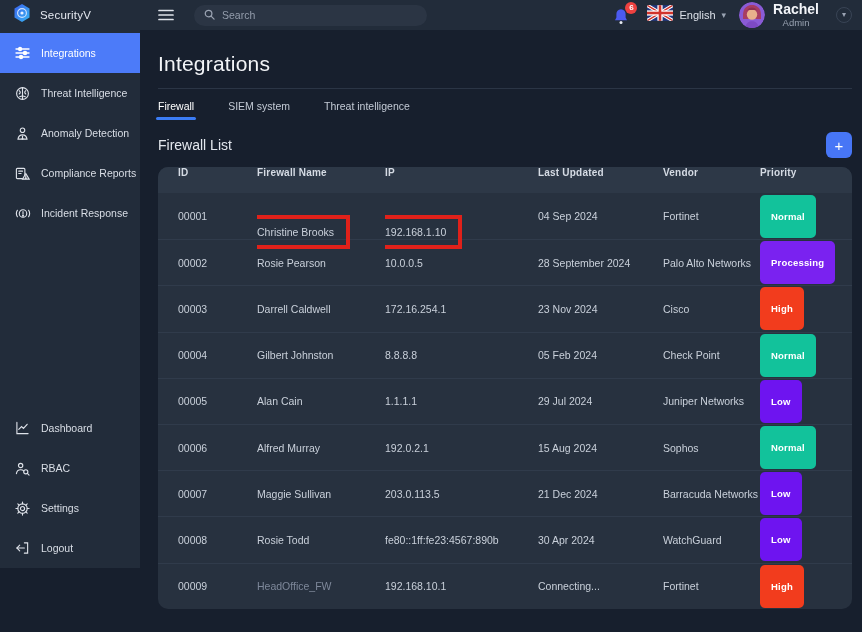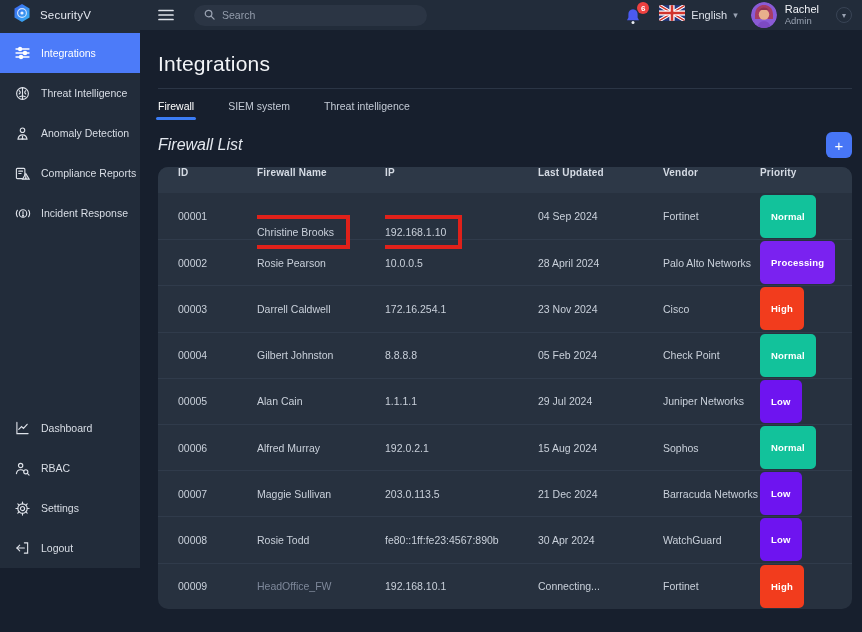--- a/index.html
+++ b/index.html
@@ -21,22 +21,22 @@
   .bell-wrap { position:relative; width:22px; height:22px; display:flex; align-items:flex-end; }
   .bell-badge { position:absolute; top:-2px; right:-3px; min-width:12px; height:12px; border-radius:7px;
     background:#ee4140; color:#fff; font-size:8px; font-weight:bold; display:flex; align-items:center;
     justify-content:center; padding:0 2px; }
   .lang { display:flex; align-items:center; gap:6px; cursor:pointer; }
   .lang-label { color:#dbe0e8; font-size:11px; }
   .chev { color:#9aa3b2; font-size:9px; }
   .userbox { display:flex; align-items:center; gap:8px; }
   .avatar { width:26px; height:26px; border-radius:50%; overflow:hidden; flex:0 0 26px; }
   .user-meta { display:flex; flex-direction:column; line-height:1.15; }
-  .user-name { color:#f2f4f8; font-size:11px; font-weight:normal; }
-  .user-role { color:#98a1b0; font-size:9.5px; }
+  .user-name { color:#f2f4f8; font-size:14px; font-weight:bold; }
+  .user-role { color:#98a1b0; font-size:9.5px;text-align:center; }
   .chev-circle { width:16px; height:16px; border-radius:50%; border:1px solid #394455; color:#9aa3b2;
     font-size:8px; display:flex; align-items:center; justify-content:center; margin-left:4px; cursor:pointer; }
 
   
   .content { flex:1; display:flex; min-height:0; }
   .sidebar { width:140px; flex:0 0 140px; background:#222c3a; position:relative; padding-top:3px; }
   .nav-item { height:40px; display:flex; align-items:center; gap:10px; padding-left:14px; cursor:pointer;
     color:#d9dee6; font-size:10.5px; }
   .nav-item.active { background:#4c7bf9; color:#fff; }
   .nav-icon { width:17px; display:flex; justify-content:center; }
@@ -46,21 +46,21 @@
   .main { flex:1; background:#171f2d; padding:0 10px 0 18px; min-width:0; }
   .page-title { color:#f2f4f7; font-size:21px; font-weight:500; margin-top:22px; letter-spacing:.2px; }
   .title-divider { height:1px; background:#2b3545; margin-top:12px; }
   .tabs { display:flex; gap:34px; margin-top:5px; }
   .tab { font-size:10.5px; color:#c3cad5; padding:6px 0 8px 0; cursor:pointer; position:relative; }
   .tab.active { color:#fff; }
   .tab.active::after { content:""; position:absolute; left:-2px; right:-2px; bottom:0; height:3px;
     background:#3b7cf5; border-radius:2px; }
 
   .section-row { display:flex; align-items:center; justify-content:space-between; margin-top:12px; }
-  .section-title { color:#e3e7ee; font-size:16px;font-style:italic; }
+  .section-title { color:#e3e7ee; font-size:14px; }
   .add-btn { width:26px; height:26px; border-radius:6px; background:#4776f6; color:#fff; border:none;
     font-size:15px; cursor:pointer; display:flex; align-items:center; justify-content:center; line-height:1; }
 
   
   .table { margin-top:9px; background:#27313f; border-radius:10px; overflow:hidden; }
   .thead { display:flex; align-items:flex-start; height:26px; background:#2d3847; padding-left:20px; }
   .th { color:#d5dbe4; font-size:10px; font-weight:bold; letter-spacing:.2px; }
   .trow { display:flex; align-items:center; height:46.2px; padding-left:20px; border-top:1px solid #303b4b; }
   .trow:first-child { border-top:none; }
   .td { color:#c9d0da; font-size:10.5px; white-space:nowrap; overflow:hidden; }
@@ -306,21 +306,21 @@
               <span class="td col-name"><span class="annot-box"><span>Christine Brooks</span></span></span>
               <span class="td col-ip"><span class="annot-box"><span>192.168.1.10</span></span></span>
               <span class="td col-updated"><span>04 Sep 2024</span></span>
               <span class="td col-vendor"><span>Fortinet</span></span>
               <span class="td col-priority"><span class="badge" style="background: rgb(18, 194, 155);">Normal</span></span>
             </div>
             <div class="trow">
               <span class="td col-id"><span>00002</span></span>
               <span class="td col-name"><span>Rosie Pearson</span></span>
               <span class="td col-ip"><span>10.0.0.5</span></span>
-              <span class="td col-updated"><span>28 April 2024</span></span>
+              <span class="td col-updated"><span>28 September 2024</span></span>
               <span class="td col-vendor"><span>Palo Alto Networks</span></span>
               <span class="td col-priority"><span class="badge" style="background: rgb(122, 34, 240);">Processing</span></span>
             </div>
             <div class="trow">
               <span class="td col-id"><span>00003</span></span>
               <span class="td col-name"><span>Darrell Caldwell</span></span>
               <span class="td col-ip"><span>172.16.254.1</span></span>
               <span class="td col-updated"><span>23 Nov 2024</span></span>
               <span class="td col-vendor"><span>Cisco</span></span>
               <span class="td col-priority"><span class="badge" style="background: rgb(242, 60, 29);">High</span></span>

